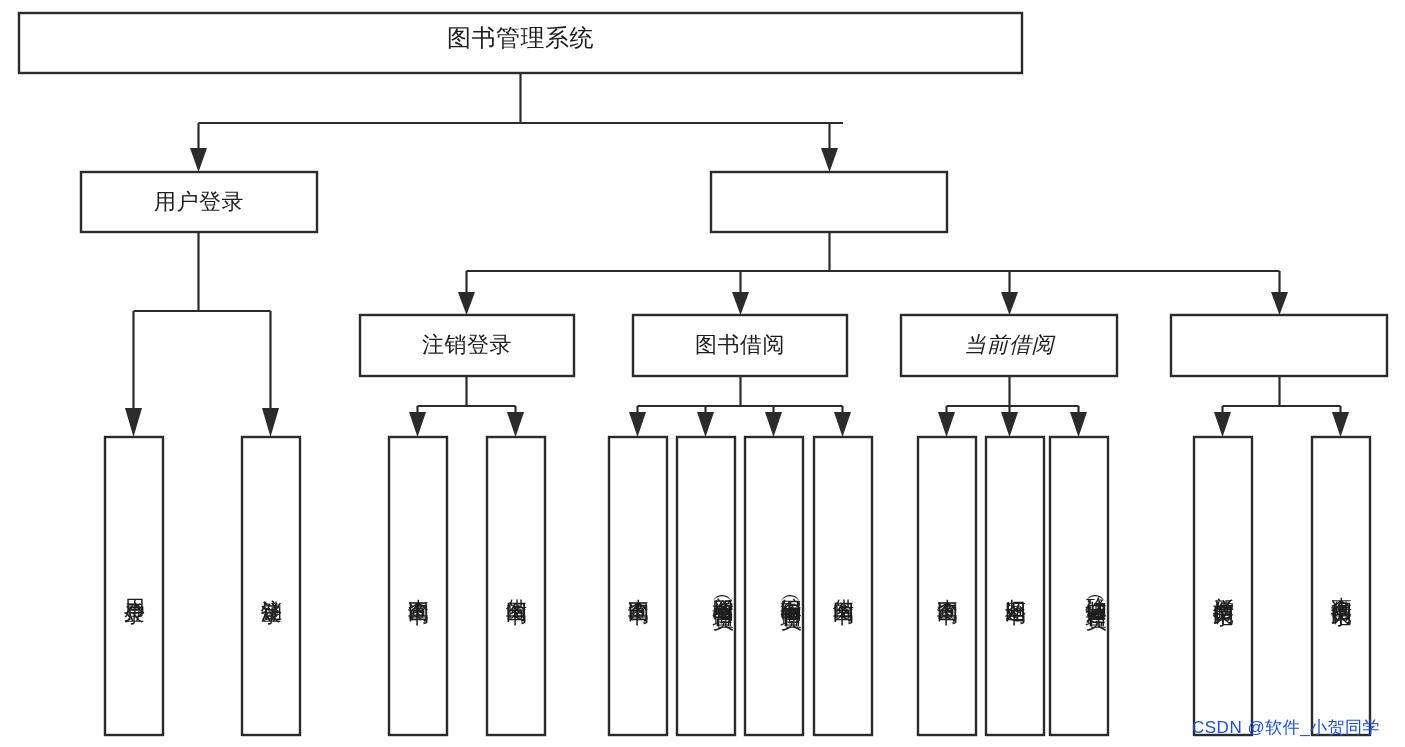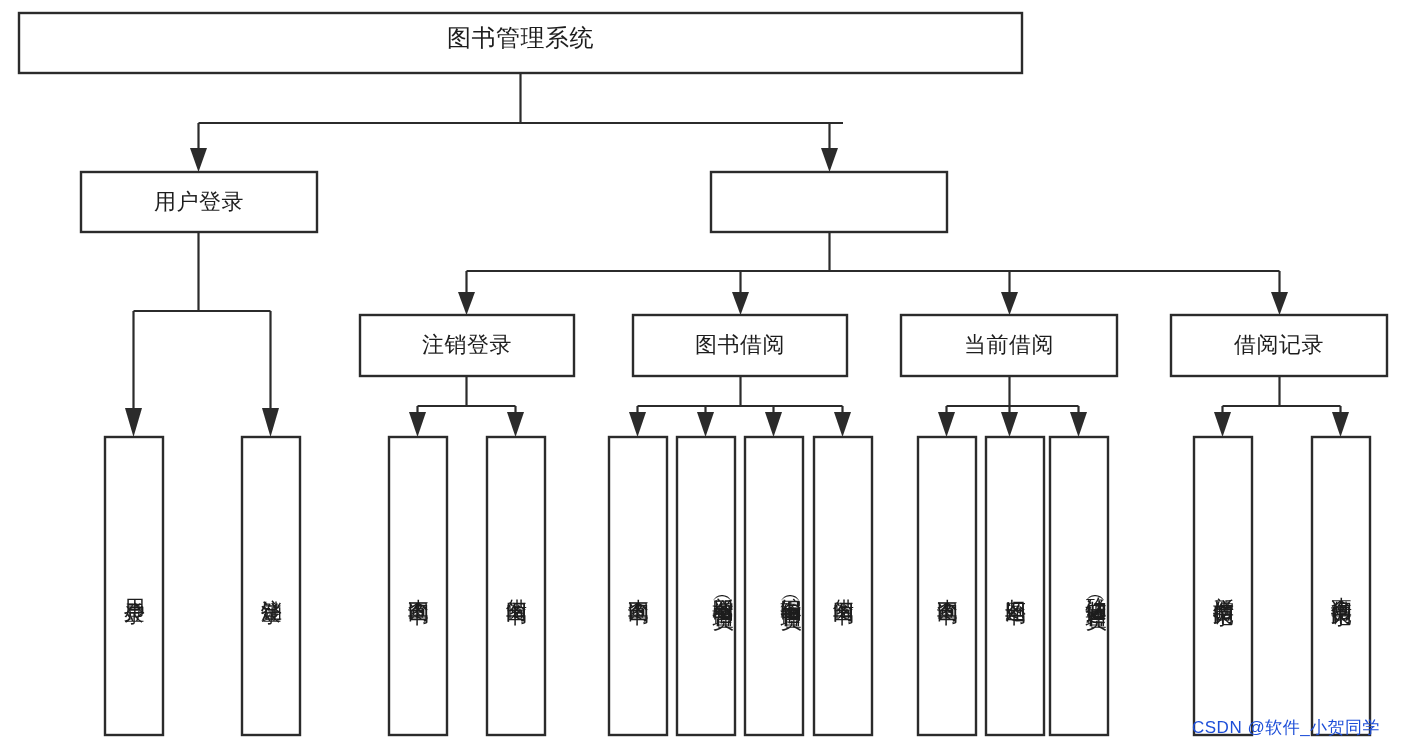--- a/index.html
+++ b/index.html
@@ -186,22 +186,21 @@
     <rect class="node-rect" x="1194" y="437" width="58" height="298"></rect>
     <rect class="node-rect" x="1312" y="437" width="58" height="298"></rect>
   </svg>
 
   <div class="node-label-h" style="left:19px; top:13px; width:1003px; height:50px; font-size:24px;">图书管理系统</div>
 
   <div class="node-label-h" style="left:81px; top:172px; width:236px; height:60px;">用户登录</div>
 
   <div class="node-label-h" style="left:360px; top:315px; width:214px; height:61px;">注销登录</div>
   <div class="node-label-h" style="left:633px; top:315px; width:214px; height:61px;">图书借阅</div>
-  <div class="node-label-h" style="left:901px; top:315px; width:216px; height:61px;">当前借阅</div>
-  <div class="node-label-h" style="left:1171px; top:315px; width:216px; height:61px;">借阅记录</div>
+  <div class="node-label-h" style="left:901px; top:315px; width:216px; height:61px;font-style:italic;">当前借阅</div>
 
   <div class="node-label-v" style="left:105px; top:437px; width:58px; height:298px;">用户登录</div>
   <div class="node-label-v" style="left:242px; top:437px; width:58px; height:298px;">注销登录</div>
 
   <div class="node-label-v" style="left:389px; top:437px; width:58px; height:298px;">查询图书</div>
   <div class="node-label-v" style="left:487px; top:437px; width:58px; height:298px;">借阅图书</div>
 
   <div class="node-label-v" style="left:609px; top:437px; width:58px; height:298px;">查询图书</div>
   <div class="node-label-v" style="left:677px; top:437px; width:58px; height:298px; align-items:flex-start; padding-top:6px; box-sizing:border-box;">新增图书（管理员）</div>
   <div class="node-label-v" style="left:745px; top:437px; width:58px; height:298px; align-items:flex-start; padding-top:6px; box-sizing:border-box;">编辑图书（管理员）</div>

